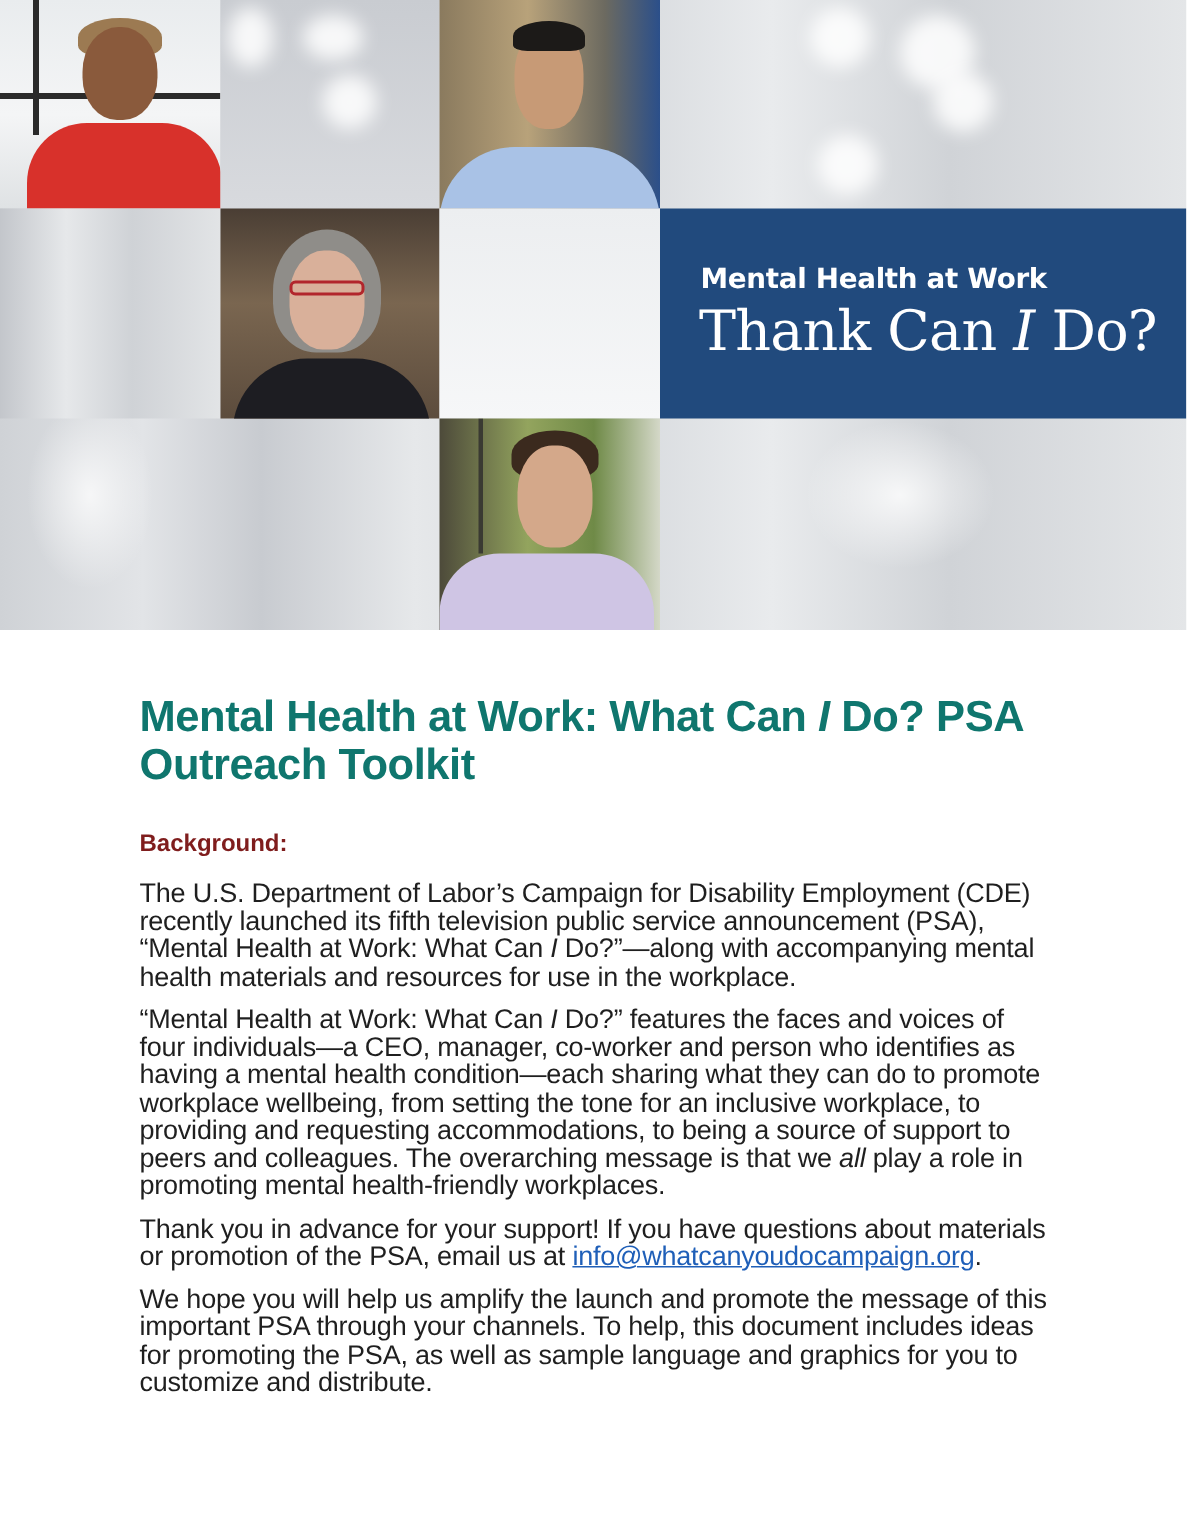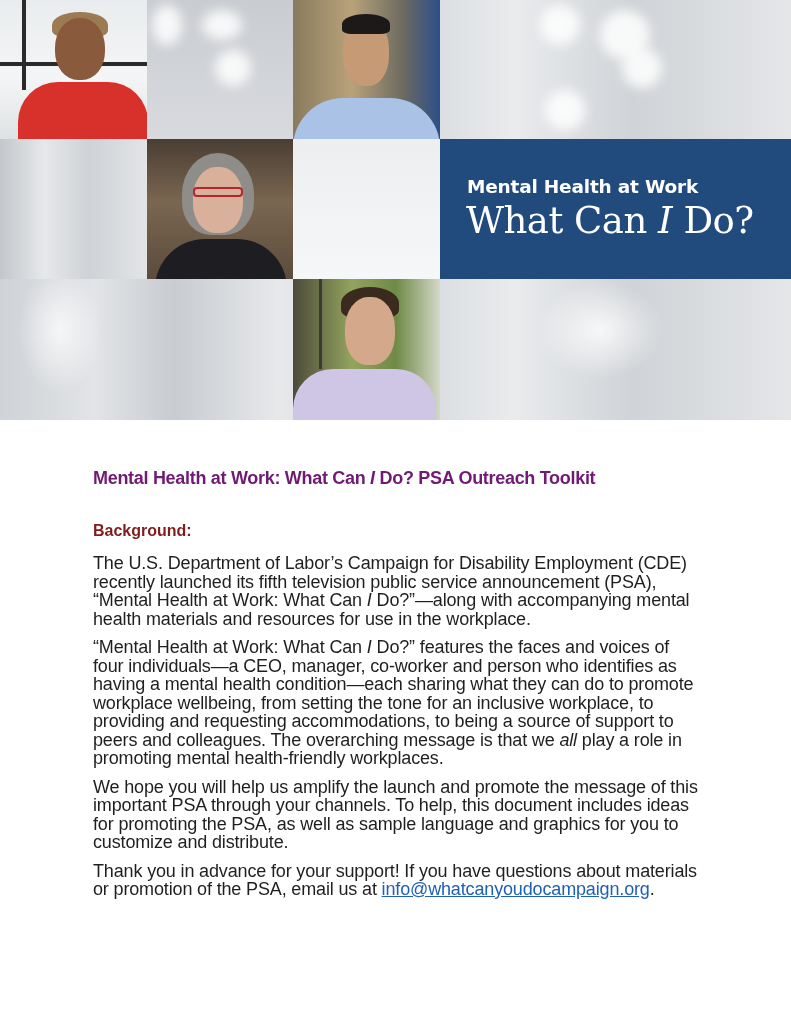--- a/index.html
+++ b/index.html
@@ -63,21 +63,21 @@
   
   .p4 { left: 293px; top: 279px; width: 147px; height: 141px;
         background: linear-gradient(90deg, #4d4a3a 0%, #93a45e 40%, #6f8a47 70%, #d4d8c8 100%); }
   .p4 .window { position: absolute; left: 26px; top: 0; width: 3px; height: 90px; background: #3a3a32; }
   .p4 .body { position: absolute; left: 0; top: 90px; width: 143px; height: 60px; background: #cfc5e4; border-radius: 40px 40px 0 0; }
   .p4 .head { position: absolute; left: 52px; top: 18px; width: 50px; height: 68px; background: #d4a88a; border-radius: 46% 46% 44% 44%; }
   .p4 .hair { position: absolute; left: 48px; top: 8px; width: 58px; height: 32px; background: #3b2a1e; border-radius: 50% 50% 30% 30%; }
 
   
   .doc { position: absolute; left: 93px; top: 462px; width: 610px; }
-  .doc-title { font-family: "Liberation Sans", sans-serif; font-weight: bold; font-size: 18px; line-height: 32px; color: #701a75; letter-spacing: -0.3px; }
+  .doc-title { font-family: "Liberation Sans", sans-serif; font-weight: bold; font-size: 29px; line-height: 32px; color: #0f766e; letter-spacing: -0.3px; }
   .doc-title i { font-style: italic; }
   .section-head { margin-top: 28px; font-weight: bold; font-size: 16px; color: #7f1d1d; }
   .para { margin-top: 10px; font-size: 18px; line-height: 18.5px; color: #1f1f1f; letter-spacing: -0.15px; }
   .para:first-of-type { margin-top: 14px; }
   .para i { font-style: italic; }
   .email-link { color: #1f5fb8; text-decoration: underline; }
 </style>
 </head>
 <body>
 
@@ -113,36 +113,36 @@
     <div class="hair"></div>
     <div class="head"></div>
     <div class="glasses"></div>
     <div class="body"></div>
   </div>
 
   <div class="tile blank-c"></div>
 
   <div class="tile title-card">
     <div class="kicker">Mental Health at Work</div>
-    <div class="headline"><span>What Can </span><i>I</i><span> Do?</span></div>
+    <div class="headline"><span>Thank Can </span><i>I</i><span> Do?</span></div>
   </div>
 
   <div class="tile p4">
     <div class="window"></div>
     <div class="hair"></div>
     <div class="head"></div>
     <div class="body"></div>
   </div>
 </div>
 
 <div class="doc">
   <h1 class="doc-title"><span>Mental Health at Work: What Can </span><i>I</i><span> Do? PSA Outreach Toolkit</span></h1>
 
   <h2 class="section-head">Background:</h2>
 
   <p class="para"><span>The U.S. Department of Labor’s Campaign for Disability Employment (CDE) recently launched its fifth television public service announcement (PSA), “Mental Health at Work: What Can </span><i>I</i><span> Do?”—along with accompanying mental health materials and resources for use in the workplace.</span></p>
 
   <p class="para"><span>“Mental Health at Work: What Can </span><i>I</i><span> Do?” features the faces and voices of four individuals—a CEO, manager, co-worker and person who identifies as having a mental health condition—each sharing what they can do to promote workplace wellbeing, from setting the tone for an inclusive workplace, to providing and requesting accommodations, to being a source of support to peers and colleagues. The overarching message is that we </span><i>all</i><span> play a role in promoting mental health-friendly workplaces.</span></p>
 
+  <p class="para"><span>Thank you in advance for your support! If you have questions about materials or promotion of the PSA, email us at </span><a class="email-link">info@whatcanyoudocampaign.org</a><span>.</span></p>
+
   <p class="para">We hope you will help us amplify the launch and promote the message of this important PSA through your channels. To help, this document includes ideas for promoting the PSA, as well as sample language and graphics for you to customize and distribute.</p>
-
-  <p class="para"><span>Thank you in advance for your support! If you have questions about materials or promotion of the PSA, email us at </span><a class="email-link">info@whatcanyoudocampaign.org</a><span>.</span></p>
 </div>
 
 </body></html>

